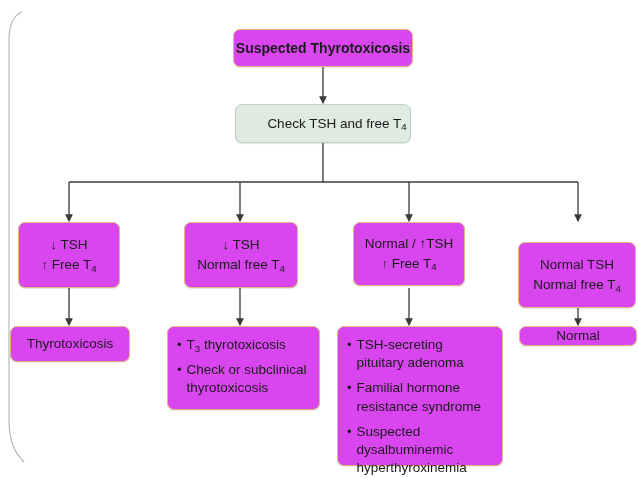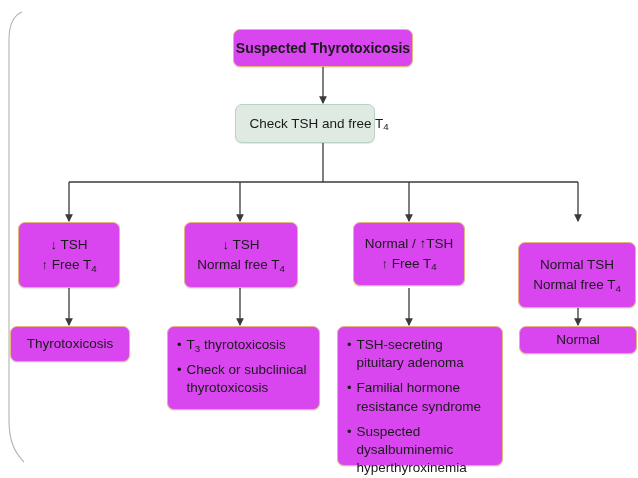--- a/index.html
+++ b/index.html
@@ -118,21 +118,21 @@
     <line x1="69" y1="288" x2="69" y2="325" stroke="#3a3a3a" stroke-width="1.3" marker-end="url(#ah)"></line>
     <line x1="240" y1="288" x2="240" y2="325" stroke="#3a3a3a" stroke-width="1.3" marker-end="url(#ah)"></line>
     <line x1="409" y1="288" x2="409" y2="325" stroke="#3a3a3a" stroke-width="1.3" marker-end="url(#ah)"></line>
     <line x1="578" y1="288" x2="578" y2="325" stroke="#3a3a3a" stroke-width="1.3" marker-end="url(#ah)"></line>
   </svg>
 
   <div class="node bold" style="left:233px; top:29px; width:180px; height:38px;">
     <span class="line">Suspected Thyrotoxicosis</span>
   </div>
 
-  <div class="node green" style="left:235px; top:104px; width:140px; height:39px;padding-left:28px;">
+  <div class="node green" style="left:235px; top:104px; width:176px; height:39px;padding-left:28px;">
     <span class="line"><span>Check TSH and free T</span><sub>4</sub></span>
   </div>
 
   <div class="node" style="left:18px; top:222px; width:102px; height:66px;">
     <span class="line"><span class="arrowglyph">↓</span> <span>TSH</span></span>
     <span class="line"><span class="arrowglyph">↑</span> <span>Free T</span><sub>4</sub></span>
   </div>
 
   <div class="node" style="left:184px; top:222px; width:114px; height:66px;">
     <span class="line"><span class="arrowglyph">↓</span> <span>TSH</span></span>
@@ -172,17 +172,17 @@
     <div class="bullet-row">
       <span class="bullet-dot">•</span>
       <span class="bullet-text">Familial hormone resistance syndrome</span>
     </div>
     <div class="bullet-row">
       <span class="bullet-dot">•</span>
       <span class="bullet-text">Suspected dysalbuminemic hyperthyroxinemia</span>
     </div>
   </div>
 
-  <div class="node" style="left:519px; top:326px; width:118px; height:28px;">
+  <div class="node" style="left:519px; top:326px; width:118px; height:20px;">
     <span class="line">Normal</span>
   </div>
 
 </div>
 
 </body></html>

